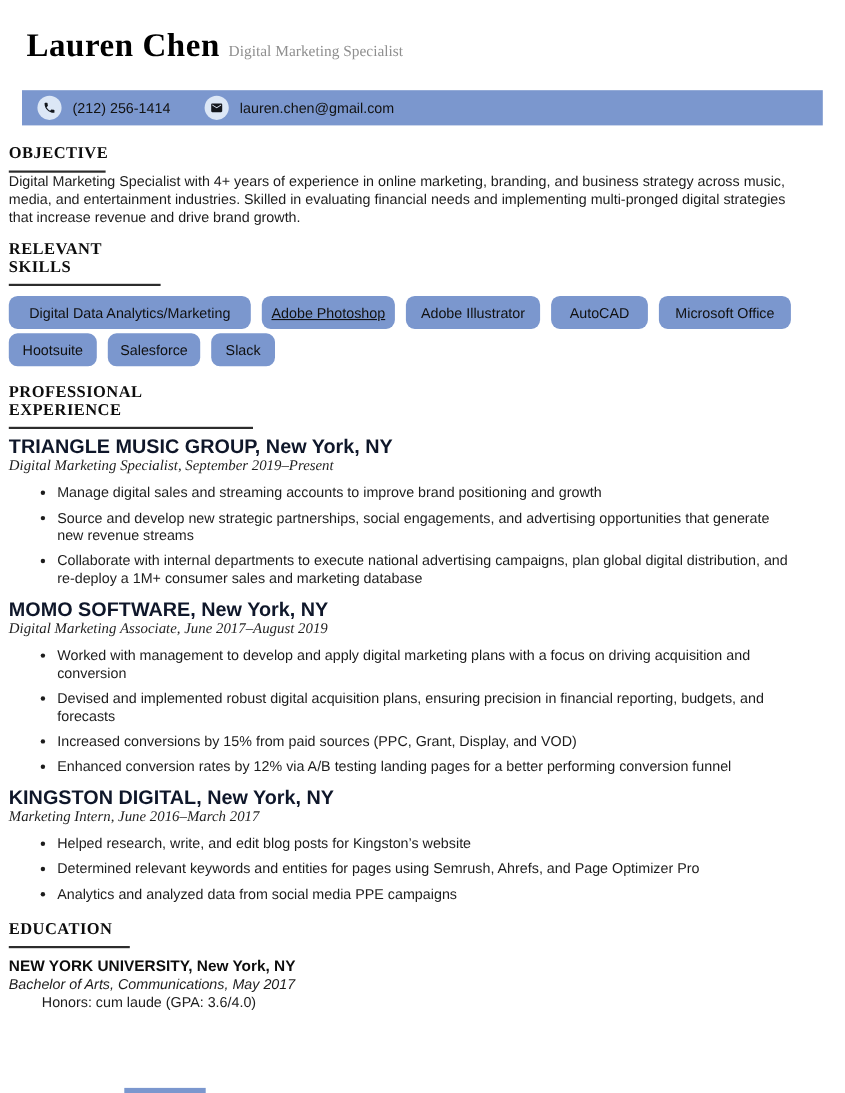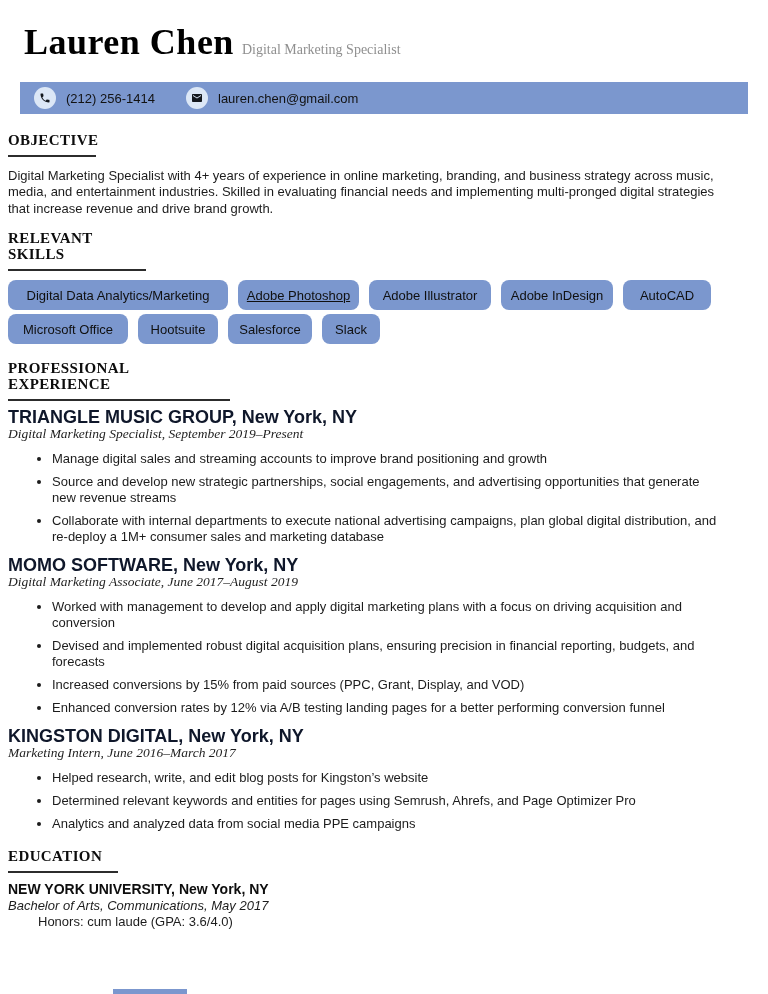--- a/index.html
+++ b/index.html
@@ -16,21 +16,21 @@
   }
 
   
   .name-row {
     padding: 22px 24px 0 24px;
     white-space: nowrap;
   }
   .person-name {
     font-family: "Liberation Serif", serif;
     font-weight: 700;
-    font-size: 36px;
+    font-size: 30px;
     line-height: 40px;
     color: #000000;
     letter-spacing: 0.5px;
   }
   .person-title {
     font-family: "Liberation Serif", serif;
     font-size: 14px;
     color: #8f8f8f;
     margin-left: 8px;
   }
@@ -86,21 +86,20 @@
     color: #0d0d0d;
   }
   .sec-rule {
     height: 2px;
     background: #2c2c2c;
     margin-top: 7px;
   }
   .sec-objective { margin-top: 18px; }
   .rule-objective { width: 88px; }
   .objective-text {
-    margin-top: 11px;
     font-size: 13px;
     line-height: 16.4px;
     max-width: 712px;
     color: #1c1c1c;
   }
 
   .sec-skills { margin-top: 13px; }
   .head-skills { width: 95px; }
   .rule-skills { width: 138px; }
   .pills {
@@ -230,21 +229,20 @@
     <p class="objective-text">Digital Marketing Specialist with 4+ years of experience in online marketing, branding, and business strategy across music, media, and entertainment industries. Skilled in evaluating financial needs and implementing multi-pronged digital strategies that increase revenue and drive brand growth.</p>
   </section>
 
   <section class="sec sec-skills">
     <div class="sec-head head-skills">RELEVANT SKILLS</div>
     <div class="sec-rule rule-skills"></div>
     <div class="pills">
       <span class="pill p1">Digital Data Analytics/Marketing</span>
       <span class="pill p2">Adobe Photoshop</span>
       <span class="pill p3">Adobe Illustrator</span>
-      <span class="pill p4">Adobe InDesign</span>
       <span class="pill p5">AutoCAD</span>
       <span class="pill p6">Microsoft Office</span>
       <span class="pill p7">Hootsuite</span>
       <span class="pill p8">Salesforce</span>
       <span class="pill p9">Slack</span>
     </div>
   </section>
 
   <section class="sec sec-experience">
     <div class="sec-head head-exp">PROFESSIONAL EXPERIENCE</div>

